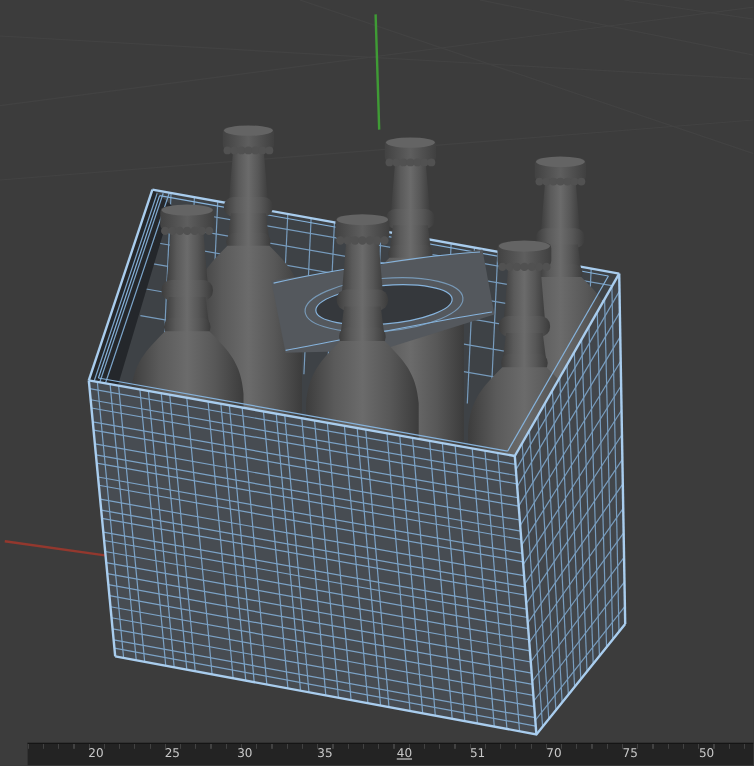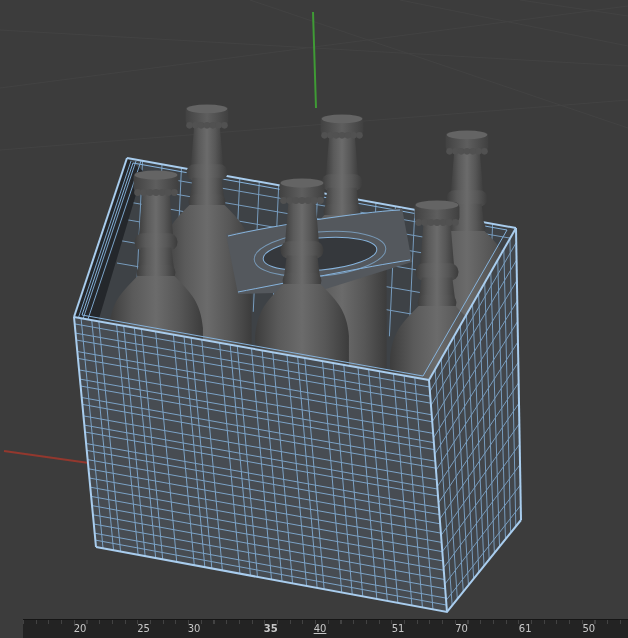--- a/index.html
+++ b/index.html
@@ -222,21 +222,21 @@
           <g stroke="#86b3dc" stroke-width="1" fill="none">
             <line x1="82" y1="315" x2="423" y2="376"></line>
             <line x1="507" y1="230" x2="423" y2="376"></line>
           </g>
         </g>
       </svg>
   </div>
   <div class="ruler" style="background: rgb(35, 35, 35);">
     <span class="ruler-label" style="left: 57px; color: rgb(200, 200, 200);">20</span>
     <span class="ruler-label" style="left: 120.6px; color: rgb(200, 200, 200);">25</span>
-    <span class="ruler-label" style="left: 171px; color: rgb(200, 200, 200);">30</span>
-    <span class="ruler-label" style="left: 247.8px; color: rgb(200, 200, 200); font-weight: bold;">35</span>
-    <span class="ruler-label" style="left: 297px; color: rgb(200, 200, 200); text-decoration: underline;">40</span>
+    <span class="ruler-label" style="left: 181px; color: rgb(200, 200, 200);">30</span>
+    <span class="ruler-label" style="left: 247.8px; color: rgb(200, 200, 200);">35</span>
+    <span class="ruler-label" style="left: 314px; color: rgb(200, 200, 200); text-decoration: underline;">40</span>
     <span class="ruler-label" style="left: 375px; color: rgb(200, 200, 200);">51</span>
     <span class="ruler-label" style="left: 438.6px; color: rgb(200, 200, 200);">70</span>
-    <span class="ruler-label" style="left: 502.2px; color: rgb(200, 200, 200);">61</span>
+    <span class="ruler-label" style="left: 502.2px; color: rgb(200, 200, 200);">75</span>
     <span class="ruler-label" style="left: 565.8px; color: rgb(200, 200, 200);">50</span>
   </div>
 </div>
 
 </body></html>

